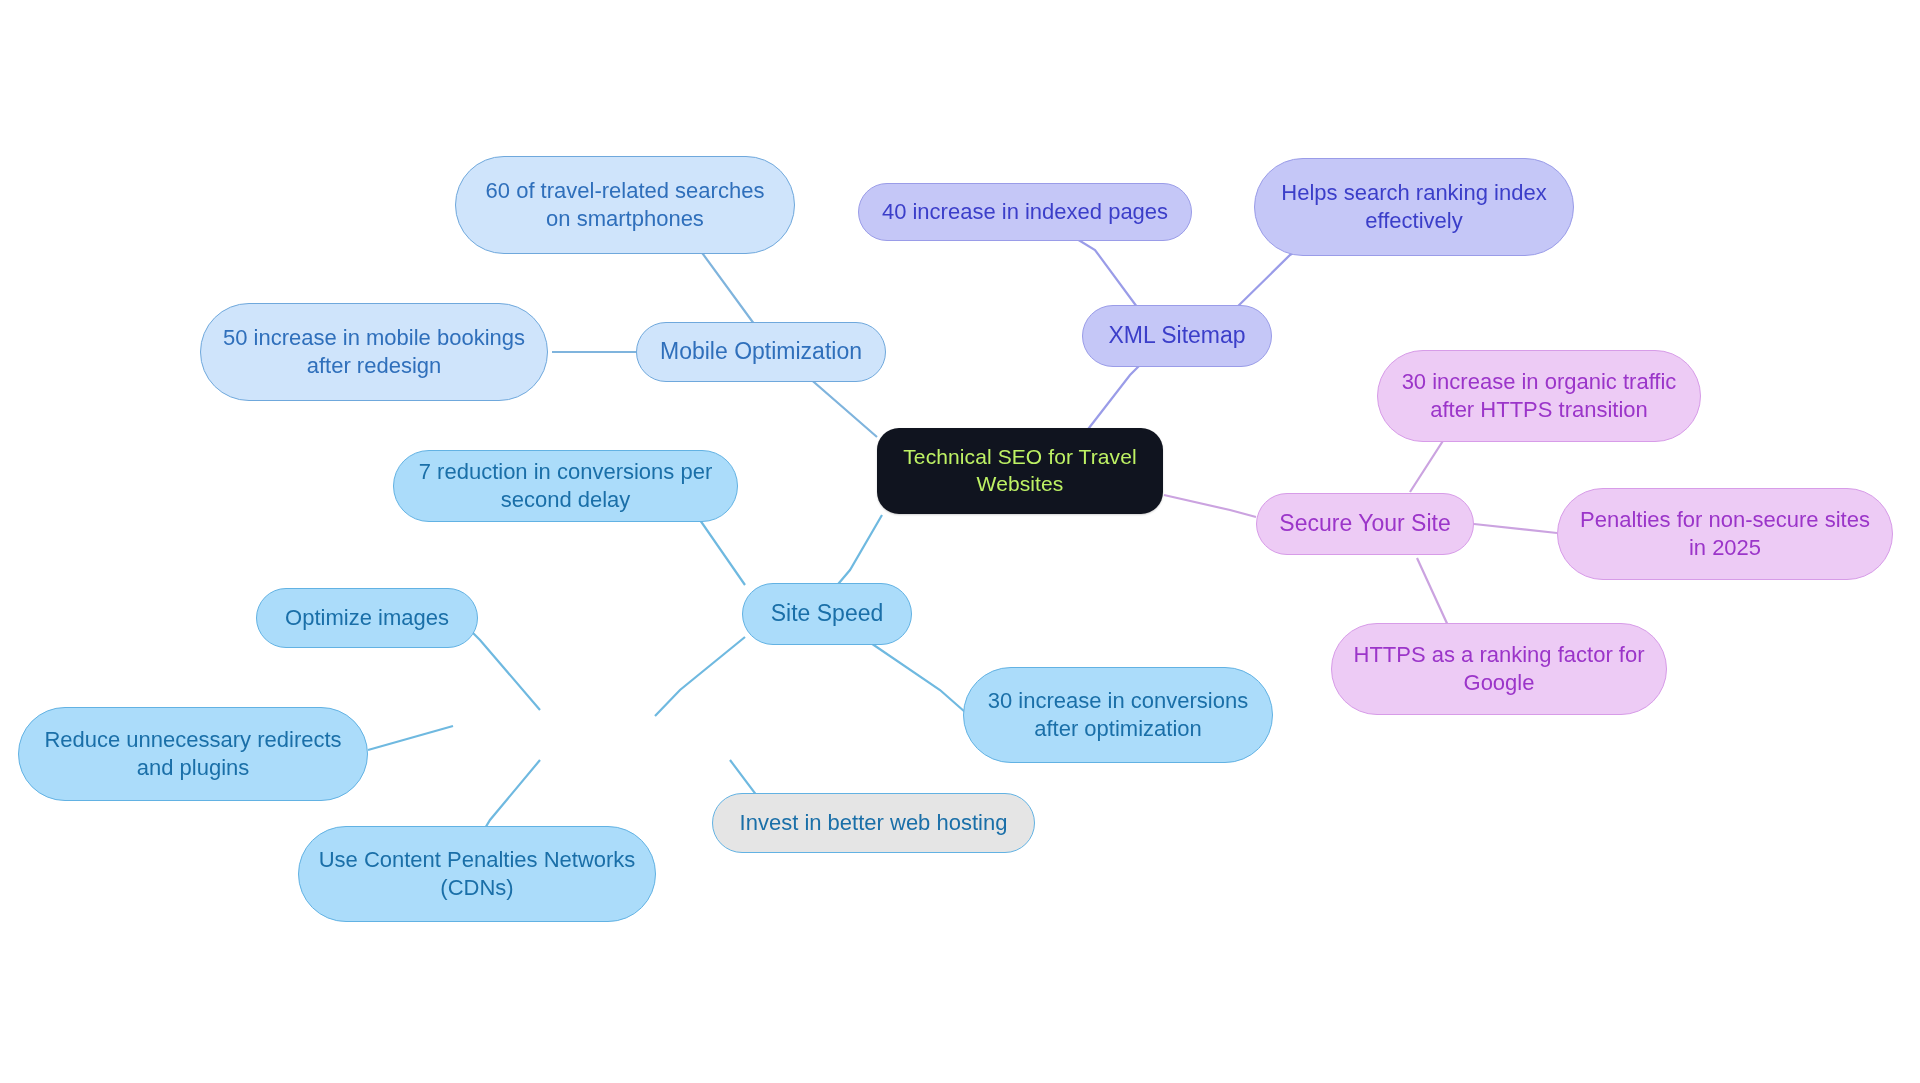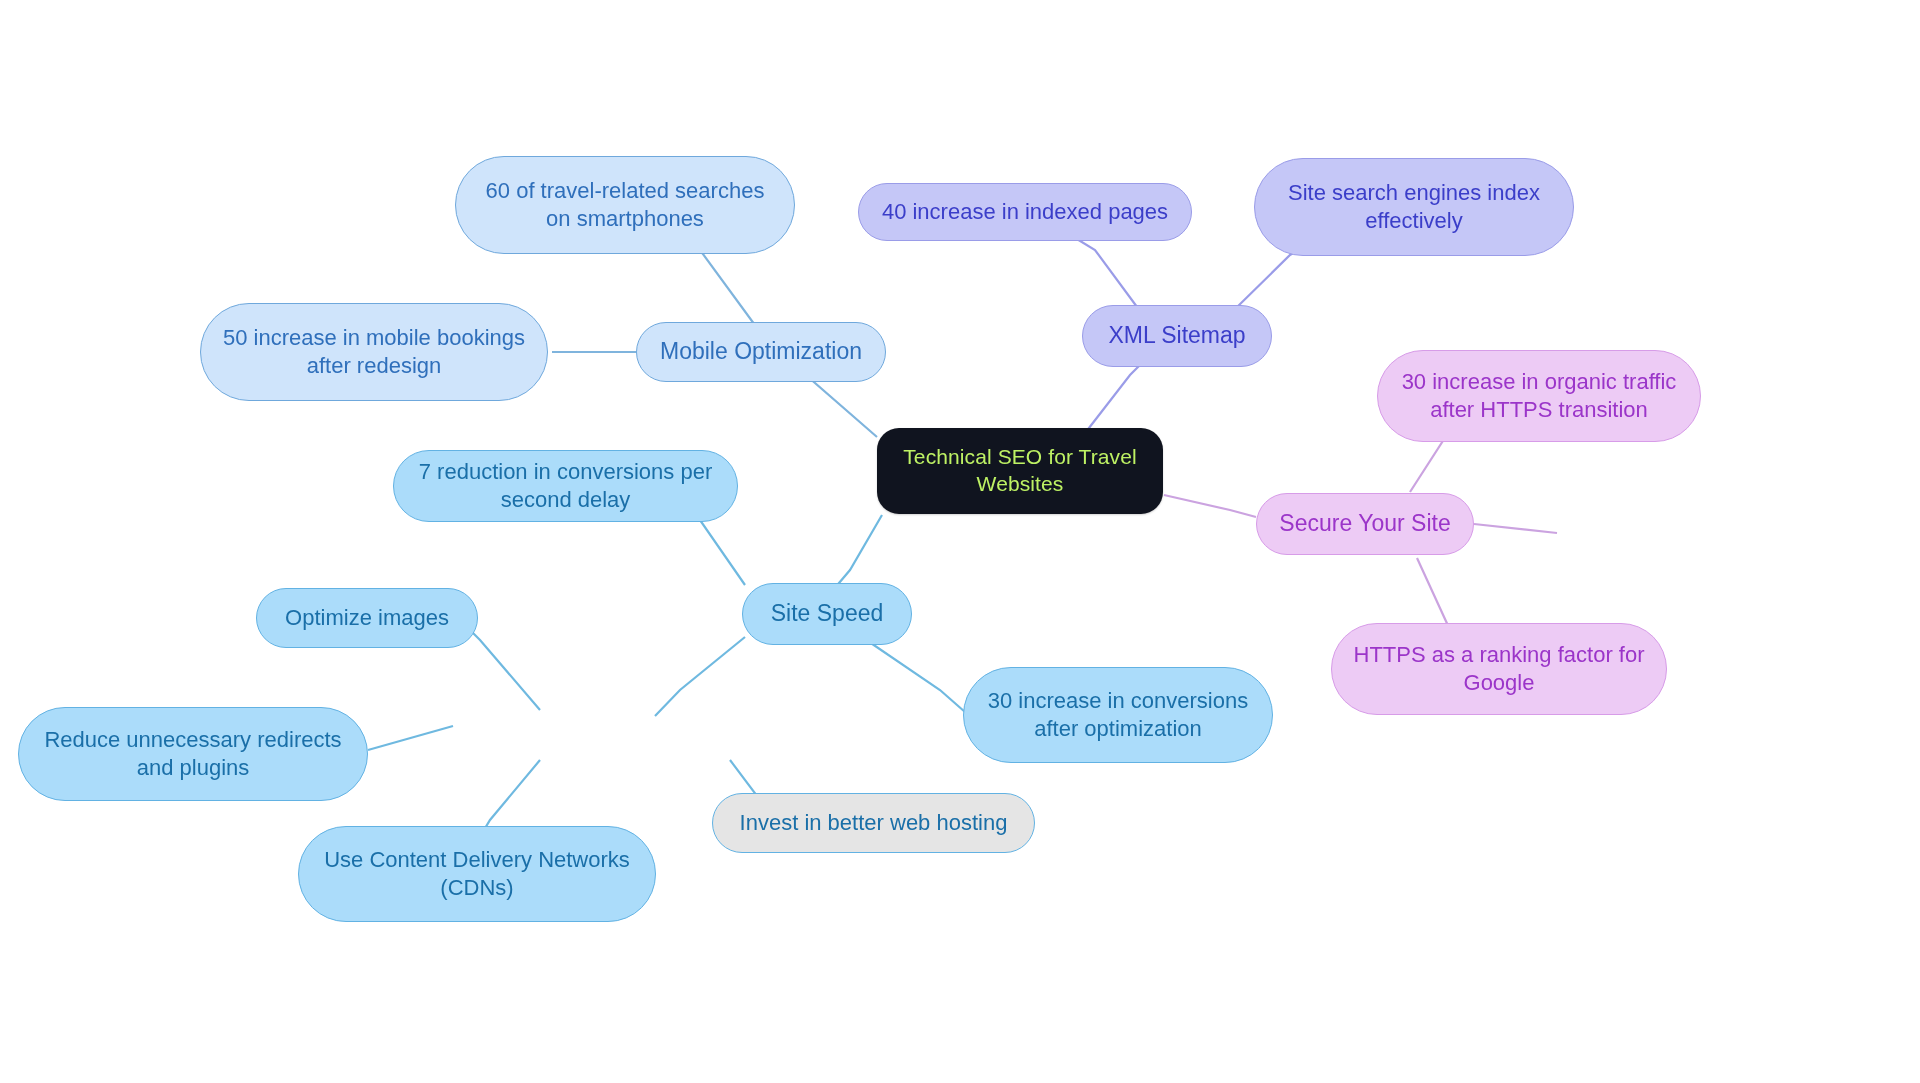--- a/index.html
+++ b/index.html
@@ -105,30 +105,33 @@
               background:#cfe4fb; border-color:#6fa8dc; color:#2f6fbb;">50 increase in mobile bookings
 after redesign</div>
 
   <div class="node branch" style="left:1082px; top:305px; width:190px; height:62px;
               background:#c5c7f7; border-color:#9a9ce8; color:#3b3ec9;">XML Sitemap</div>
 
   <div class="node leaf" style="left:858px; top:183px; width:334px; height:58px;
               background:#c5c7f7; border-color:#9a9ce8; color:#3b3ec9;">40 increase in indexed pages</div>
 
   <div class="node leaf" style="left:1254px; top:158px; width:320px; height:98px;
-              background:#c5c7f7; border-color:#9a9ce8; color:#3b3ec9;">Site search engines index
+              background:#c5c7f7; border-color:#9a9ce8; color:#3b3ec9;">Helps search ranking index
 effectively</div>
 
   <div class="node branch" style="left:1256px; top:493px; width:218px; height:62px;
               background:#edcbf5; border-color:#d79ce8; color:#9b35c9;">Secure Your Site</div>
 
   <div class="node leaf" style="left:1377px; top:350px; width:324px; height:92px;
               background:#edcbf5; border-color:#d79ce8; color:#9b35c9;">30 increase in organic traffic
 after HTTPS transition</div>
 
+  <div class="node leaf" style="left:1557px; top:488px; width:336px; height:92px;
+              background:#edcbf5; border-color:#d79ce8; color:#9b35c9;">Penalties for non-secure sites
+in 2025</div>
 
   <div class="node leaf" style="left:1331px; top:623px; width:336px; height:92px;
               background:#edcbf5; border-color:#d79ce8; color:#9b35c9;">HTTPS as a ranking factor for
 Google</div>
 
   <div class="node branch" style="left:742px; top:583px; width:170px; height:62px;
               background:#abdcfa; border-color:#62b2e3; color:#1a6fa8;">Site Speed</div>
 
   <div class="node leaf" style="left:393px; top:450px; width:345px; height:72px;
               background:#abdcfa; border-color:#62b2e3; color:#1a6fa8;">7 reduction in conversions per
@@ -140,19 +143,19 @@
 
 
   <div class="node leaf" style="left:256px; top:588px; width:222px; height:60px;
               background:#abdcfa; border-color:#62b2e3; color:#1a6fa8;">Optimize images</div>
 
   <div class="node leaf" style="left:18px; top:707px; width:350px; height:94px;
               background:#abdcfa; border-color:#62b2e3; color:#1a6fa8;">Reduce unnecessary redirects
 and plugins</div>
 
   <div class="node leaf" style="left:298px; top:826px; width:358px; height:96px;
-              background:#abdcfa; border-color:#62b2e3; color:#1a6fa8;">Use Content Delivery Networks
+              background:#abdcfa; border-color:#62b2e3; color:#1a6fa8;">Use Content Penalties Networks
 (CDNs)</div>
 
   <div class="node leaf" style="left:712px; top:793px; width:323px; height:60px;
               background:#e5e5e5; border-color:#62b2e3; color:#1a6fa8;">Invest in better web hosting</div>
 
 </div>
 
 </body></html>

